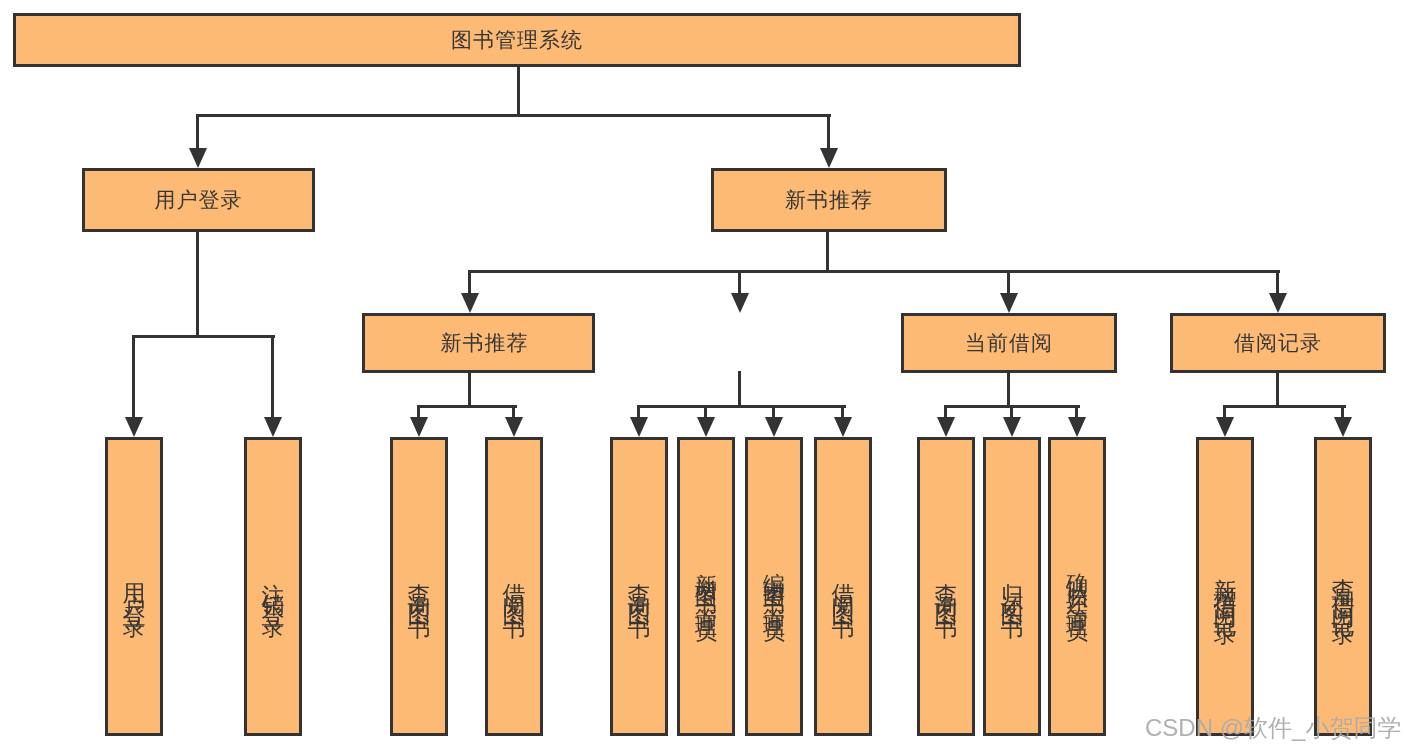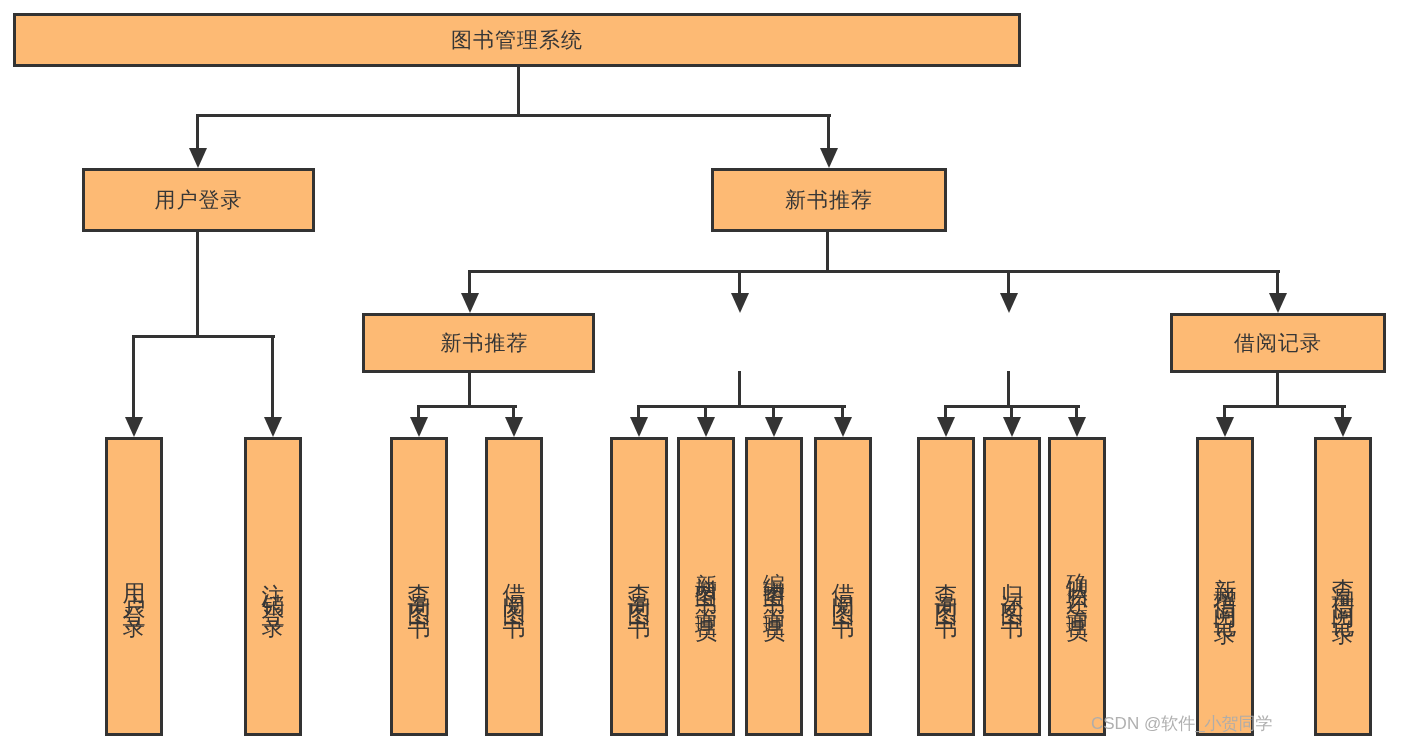--- a/index.html
+++ b/index.html
@@ -19,42 +19,45 @@
   .c6{font-size:23px;letter-spacing:9px;}
   .c9{font-size:22px;letter-spacing:7px;}
   .vl{position:absolute;width:3px;background:#333333;}
   .hl{position:absolute;height:3px;background:#333333;}
   .ah{
     position:absolute;width:0;height:0;
     border-left:9px solid transparent;border-right:9px solid transparent;
     border-top:20px solid #333333;
   }
   .wm{
-    position:absolute;left:1091px;top:712px;z-index:5;white-space:nowrap;
-    font-size:17px;color:rgba(172,172,172,0.95);
+    position:absolute;left:1145px;top:712px;z-index:5;white-space:nowrap;
+    font-size:24px;color:rgba(172,172,172,0.95);
   }
 </style>
 </head>
 <body>
 
 <div id="canvas">
 
   <div class="node h" style="left:13px;top:13px;width:1008px;height:54px;">
     <span>图书管理系统</span>
   </div>
 
   <div class="node h" style="left:82px;top:168px;width:233px;height:64px;">
     <span>用户登录</span>
   </div>
   <div class="node h" style="left:711px;top:168px;width:236px;height:64px;">
     <span>新书推荐</span>
   </div>
 
   <div class="node h" style="left:362px;top:313px;width:233px;height:60px;padding-left:12px;">
     <span>新书推荐</span>
+  </div>
+  <div class="node h" style="left:901px;top:313px;width:216px;height:60px;">
+    <span>当前借阅</span>
   </div>
   <div class="node h" style="left:1170px;top:313px;width:216px;height:60px;">
     <span>借阅记录</span>
   </div>
 
   <div class="node leaf" style="left:105px;top:437px;width:58px;height:299px;">
     <span class="c4">用户登录</span>
   </div>
   <div class="node leaf" style="left:244px;top:437px;width:58px;height:299px;">
     <span class="c4">注销登录</span>

